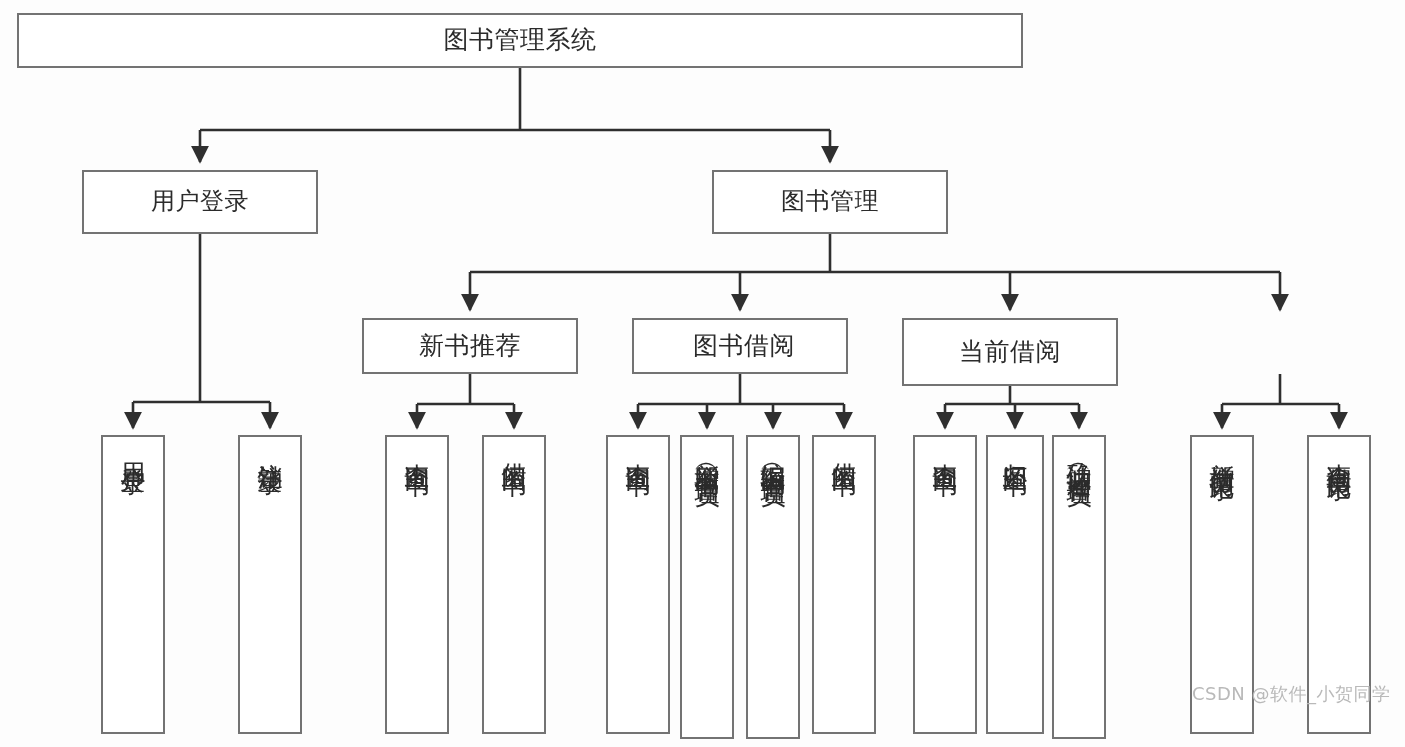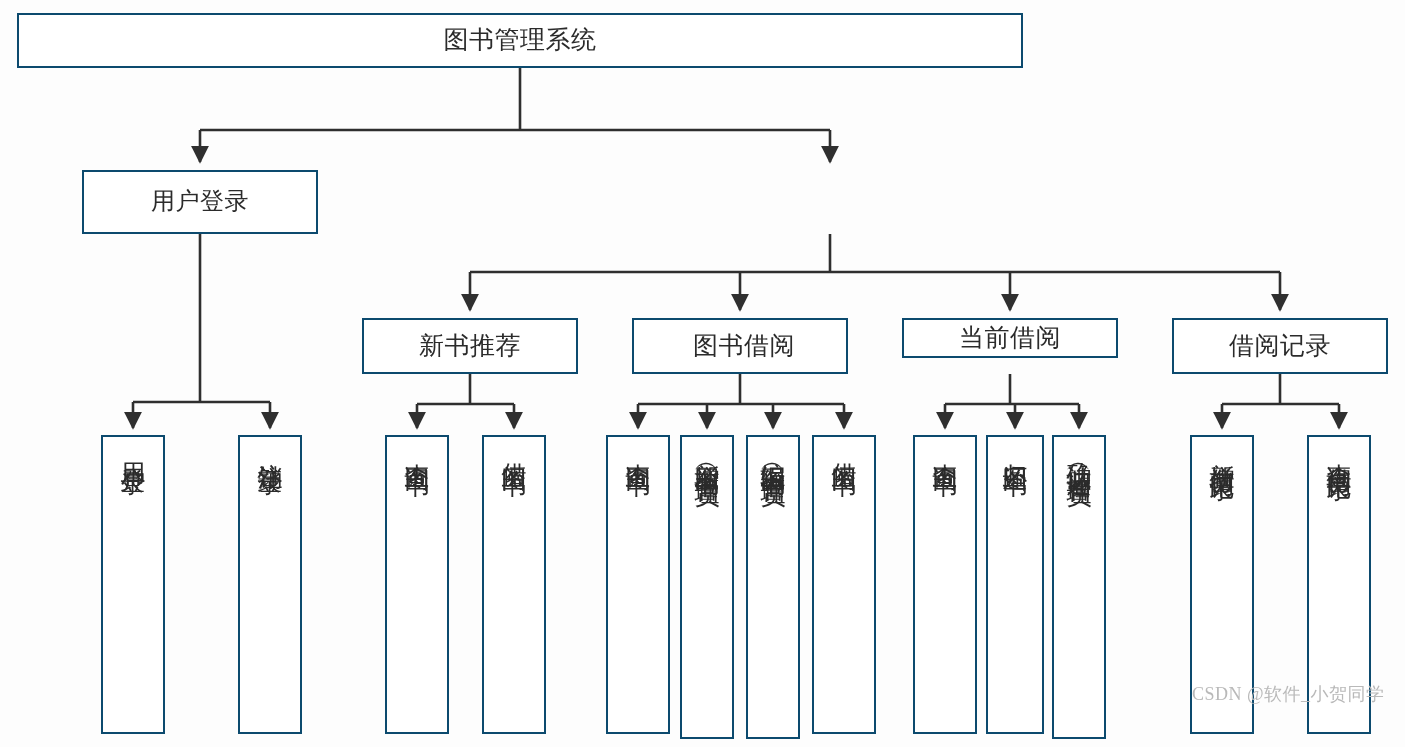--- a/index.html
+++ b/index.html
@@ -23,21 +23,21 @@
     left: 0;
     top: 0;
     width: 1405px;
     height: 747px;
     pointer-events: none;
   }
   .node {
     position: absolute;
     box-sizing: border-box;
     background: #ffffff;
-    border: 2px solid #0c4a6e;
+    border: 2px solid #737373;
     display: flex;
     align-items: center;
     justify-content: center;
     color: #2b2b2b;
   }
   .node .label {
     text-align: center;
     line-height: 1.05;
     letter-spacing: 0.5px;
   }
@@ -132,32 +132,32 @@
     </g>
   </svg>
 
   <div class="node root" style="left:17px; top:13px; width:1006px; height:55px;">
     <span class="label">图书管理系统</span>
   </div>
 
   <div class="node lvl2" style="left:82px; top:170px; width:236px; height:64px;">
     <span class="label">用户登录</span>
   </div>
+  <div class="node lvl2" style="left:712px; top:170px; width:236px; height:64px;">
+    <span class="label">图书管理</span>
+  </div>
 
   <div class="node lvl3" style="left:362px; top:318px; width:216px; height:56px;">
     <span class="label">新书推荐</span>
   </div>
   <div class="node lvl3" style="left:632px; top:318px; width:216px; height:56px;padding-left:8px;">
     <span class="label">图书借阅</span>
   </div>
-  <div class="node lvl3" style="left:902px; top:318px; width:216px; height:40px;">
+  <div class="node lvl3" style="left:902px; top:318px; width:216px; height:68px;">
     <span class="label">当前借阅</span>
-  </div>
-  <div class="node lvl3" style="left:1172px; top:318px; width:216px; height:56px;">
-    <span class="label">借阅记录</span>
   </div>
 
   <div class="node leaf" style="left:101px; top:435px; width:64px; height:299px;">
     <span class="label">用户登录</span>
   </div>
   <div class="node leaf" style="left:238px; top:435px; width:64px; height:299px;">
     <span class="label">注销登录</span>
   </div>
 
   <div class="node leaf" style="left:385px; top:435px; width:64px; height:299px;">
@@ -190,15 +190,15 @@
     <span class="label">确认归还（管理员）</span>
   </div>
 
   <div class="node leaf" style="left:1190px; top:435px; width:64px; height:299px;">
     <span class="label">新增借阅记录</span>
   </div>
   <div class="node leaf" style="left:1307px; top:435px; width:64px; height:299px;">
     <span class="label">查询借阅记录</span>
   </div>
 
-  <div class="watermark" style="left:1192px; top:682px;font-family:Liberation Serif, serif;">CSDN @软件_小贺同学</div>
+  <div class="watermark" style="left:1192px; top:682px;">CSDN @软件_小贺同学</div>
 
 </div>
 
 </body></html>

